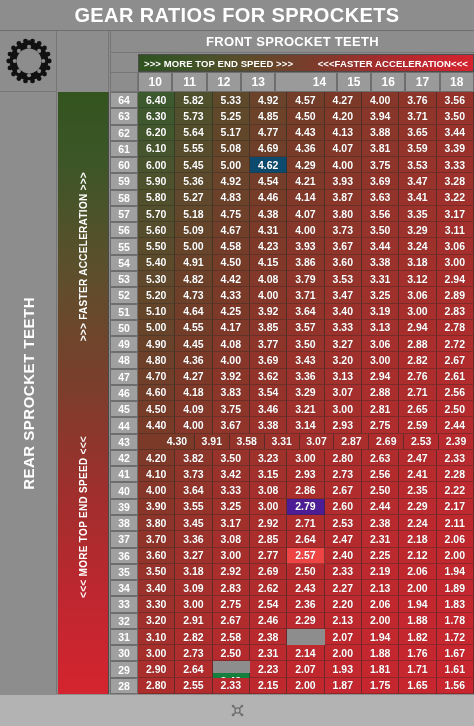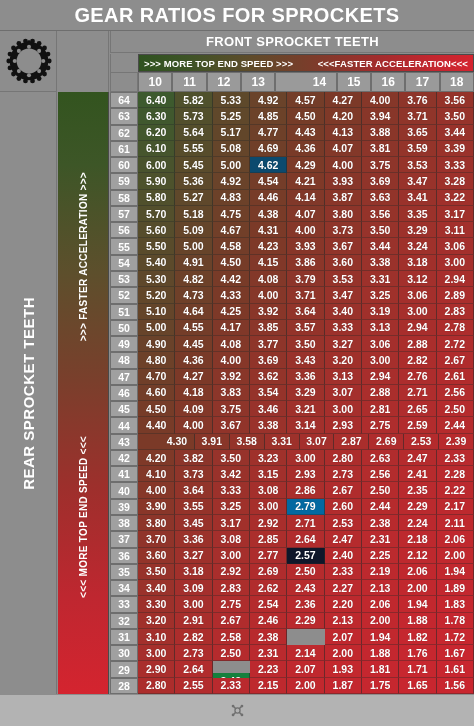--- a/index.html
+++ b/index.html
@@ -537,21 +537,21 @@
             <div class="cell" style="background: rgb(181, 43, 45);">2.50</div>
             <div class="cell" style="background: rgb(185, 42, 46);">2.35</div>
             <div class="cell" style="background: rgb(188, 41, 46);">2.22</div>
           </div>
           <div class="drow" style="top: 467.75px;">
             <div class="rowlab">39</div>
             <div class="cell" style="background: rgb(137, 54, 41);">3.90</div>
             <div class="cell" style="background: rgb(149, 51, 42);">3.55</div>
             <div class="cell" style="background: rgb(159, 49, 43);">3.25</div>
             <div class="cell" style="background: rgb(166, 47, 44);">3.00</div>
-            <div class="cell" style="background: #0369a1;">2.79</div>
+            <div class="cell" style="background: #4c1d95;">2.79</div>
             <div class="cell" style="background: rgb(178, 44, 45);">2.60</div>
             <div class="cell" style="background: rgb(182, 43, 45);">2.44</div>
             <div class="cell" style="background: rgb(186, 42, 46);">2.29</div>
             <div class="cell" style="background: rgb(189, 41, 46);">2.17</div>
           </div>
           <div class="drow" style="top: 484.02px;">
             <div class="rowlab">38</div>
             <div class="cell" style="background: rgb(141, 53, 42);">3.80</div>
             <div class="cell" style="background: rgb(152, 50, 43);">3.45</div>
             <div class="cell" style="background: rgb(161, 48, 43);">3.17</div>
@@ -573,21 +573,21 @@
             <div class="cell" style="background: rgb(186, 42, 46);">2.31</div>
             <div class="cell" style="background: rgb(189, 41, 46);">2.18</div>
             <div class="cell" style="background: rgb(192, 40, 46);">2.06</div>
           </div>
           <div class="drow" style="top: 516.56px;">
             <div class="rowlab">36</div>
             <div class="cell" style="background: rgb(147, 52, 42);">3.60</div>
             <div class="cell" style="background: rgb(158, 49, 43);">3.27</div>
             <div class="cell" style="background: rgb(166, 47, 44);">3.00</div>
             <div class="cell" style="background: rgb(173, 45, 45);">2.77</div>
-            <div class="cell" style="background: #0f172a;">2.57</div>
+            <div class="cell" style="background: #ef4444;">2.57</div>
             <div class="cell" style="background: rgb(183, 42, 45);">2.40</div>
             <div class="cell" style="background: rgb(187, 42, 46);">2.25</div>
             <div class="cell" style="background: rgb(190, 41, 46);">2.12</div>
             <div class="cell" style="background: rgb(193, 40, 46);">2.00</div>
           </div>
           <div class="drow" style="top: 532.83px;">
             <div class="rowlab">35</div>
             <div class="cell" style="background: rgb(151, 51, 43);">3.50</div>
             <div class="cell" style="background: rgb(161, 48, 43);">3.18</div>
             <div class="cell" style="background: rgb(169, 46, 44);">2.92</div>

